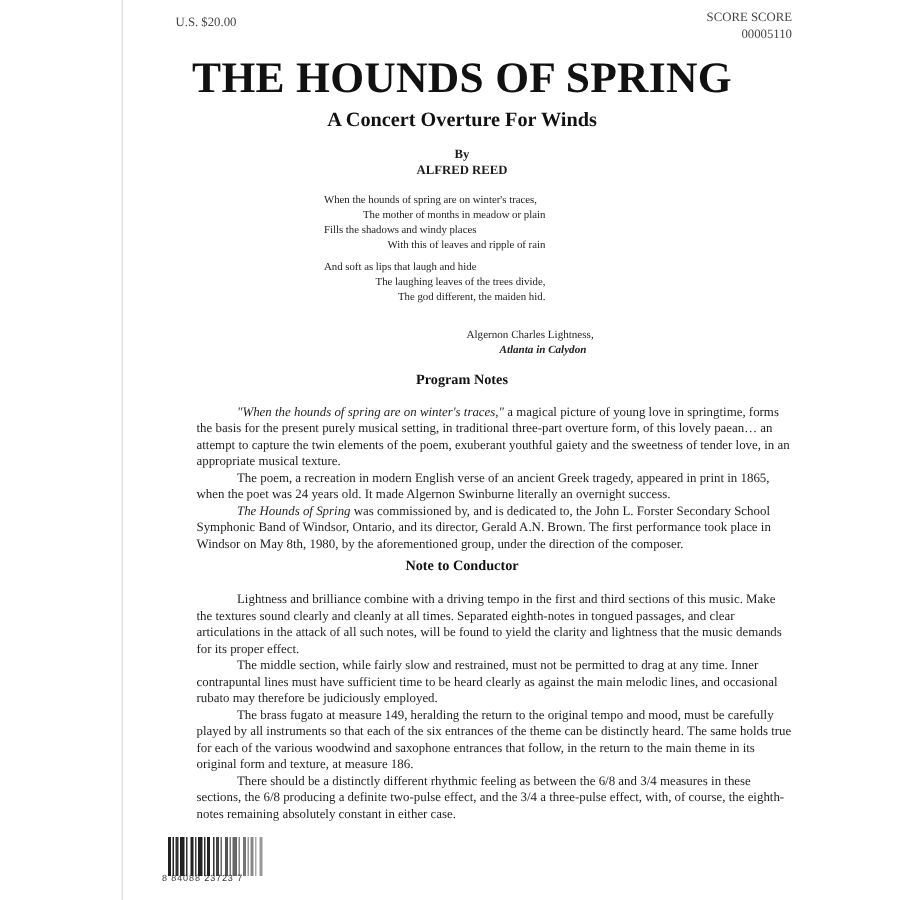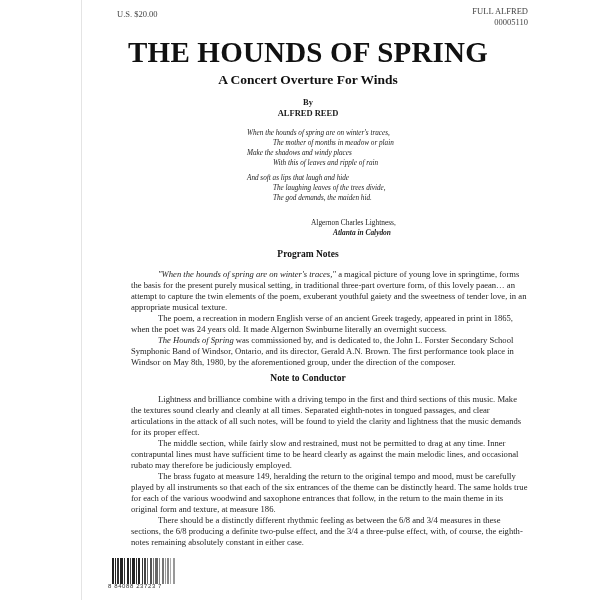--- a/index.html
+++ b/index.html
@@ -6,23 +6,23 @@
     body { width: 600px; height: 600px; position: relative; overflow: hidden;
            font-family: "Liberation Serif", "DejaVu Serif", serif; color: #1a1a1a; }
     .page-edge { position: absolute; left: 81px; top: 0; width: 1px; height: 600px; background: #e4e4e4; }
     .abs { position: absolute; white-space: nowrap; }
     .price { left: 117px; top: 9px; font-size: 8.5px; color: #444; }
     .score-id { right: 72px; top: 6px; text-align: right; font-size: 8.5px; color: #444; line-height: 11px; }
     .title { left: 0; width: 616px; top: 36px; text-align: center; font-weight: bold; font-size: 29px; letter-spacing: 0.2px; color: #111; }
     .subtitle { left: 0; width: 616px; top: 72px; text-align: center; font-weight: bold; font-size: 13.5px; color: #111; }
     .by { left: 0; width: 616px; top: 97px; text-align: center; font-weight: bold; font-size: 8.5px; }
     .composer { left: 0; width: 616px; top: 108px; text-align: center; font-weight: bold; font-size: 8.5px; }
-    .poem { left: 247px; top: 128px; font-style: italic; font-size: 7.2px; line-height: 10px; color: #222; }
+    .poem { left: 216px; top: 128px; font-size: 7.2px; line-height: 10px; color: #222; }
     .poem .stanza { margin-bottom: 5px; }
-    .poem .indent { padding-left: 26px; }
+    .poem .indent { padding-left: 26px; text-align: right; }
     .attrib { left: 311px; top: 218px; font-size: 7.4px; line-height: 10px; color: #222; }
     .attrib .work { font-style: italic; padding-left: 22px; font-weight: bold; }
     .heading { left: 0; width: 616px; text-align: center; font-weight: bold; font-size: 9.5px; color: #111; }
     .h-program { top: 249px; }
     .h-conductor { top: 373px; }
     .para-block { left: 131px; width: 398px; font-size: 8.6px; line-height: 11px; color: #1e1e1e; white-space: normal; text-align: left; }
     .para-block p { margin: 0; text-indent: 27px; }
     .program { top: 269px; }
     .conductor { top: 394px; }
     .it { font-style: italic; }
@@ -31,40 +31,40 @@
     .barcode-bars span { display: block; height: 100%; }
     .barcode-digits { position: absolute; left: 0; top: 25px; width: 80px; font-family: "Liberation Sans", sans-serif; font-size: 6px; color: #333; letter-spacing: 0.6px; }
   </style>
 </head>
 <body>
 
 <div class="page-edge"></div>
 
 <div class="abs price">U.S. $20.00</div>
 <div class="abs score-id">
-  <div>FULL ALFRED</div>
+  <div>SCORE SCORE</div>
   <div>00005110</div>
 </div>
 
 <div class="abs title">THE HOUNDS OF SPRING</div>
 <div class="abs subtitle">A Concert Overture For Winds</div>
 <div class="abs by">By</div>
 <div class="abs composer">ALFRED REED</div>
 
 <div class="abs poem">
   <div class="stanza">
     <div>When the hounds of spring are on winter's traces,</div>
     <div class="indent">The mother of months in meadow or plain</div>
-    <div>Make the shadows and windy places</div>
+    <div>Fills the shadows and windy places</div>
     <div class="indent">With this of leaves and ripple of rain</div>
   </div>
   <div class="stanza">
     <div>And soft as lips that laugh and hide</div>
     <div class="indent">The laughing leaves of the trees divide,</div>
-    <div class="indent">The god demands, the maiden hid.</div>
+    <div class="indent">The god different, the maiden hid.</div>
   </div>
 </div>
 
 <div class="abs attrib">
   <div>Algernon Charles Lightness,</div>
   <div class="work">Atlanta in Calydon</div>
 </div>
 
 <div class="abs heading h-program">Program Notes</div>
 

